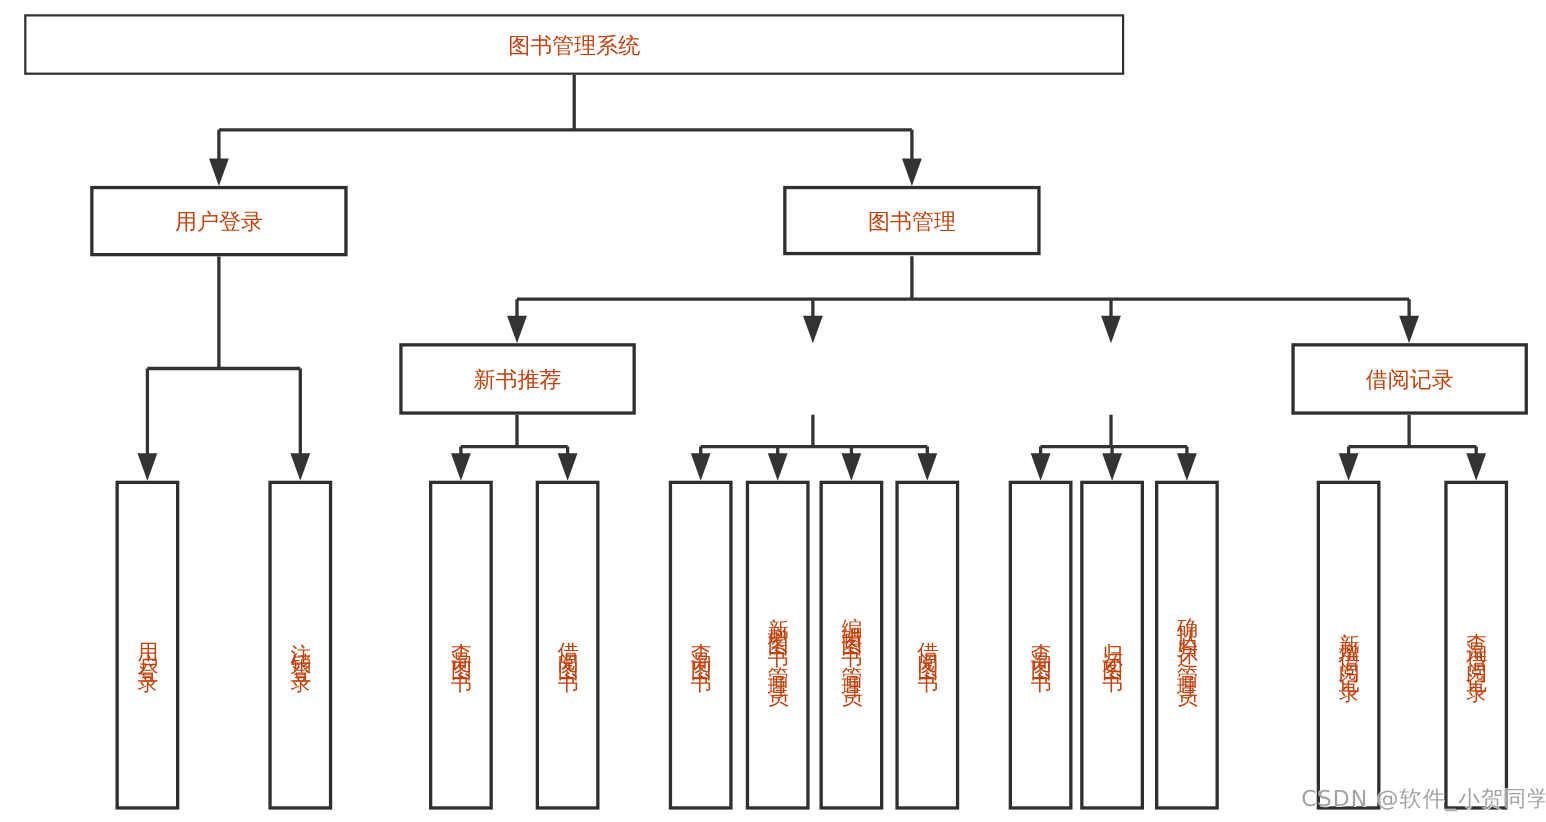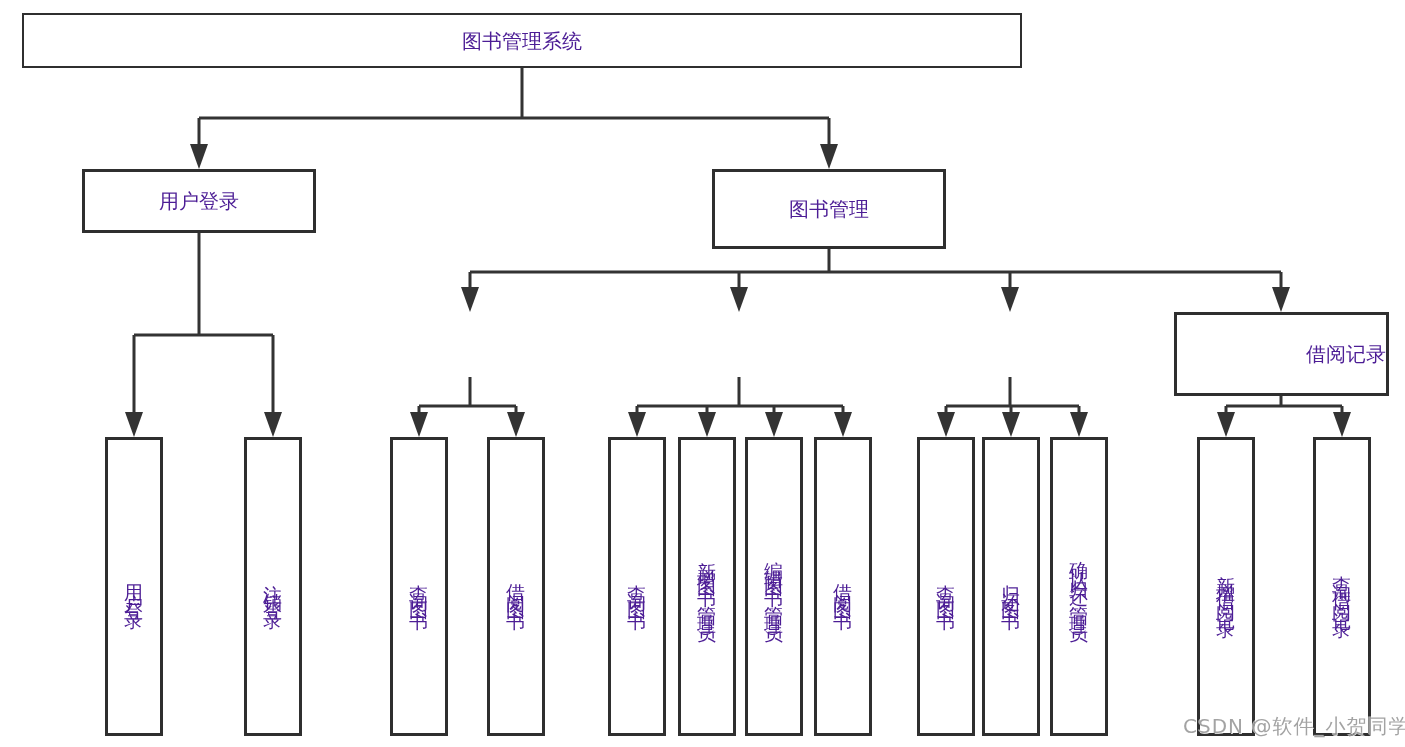--- a/index.html
+++ b/index.html
@@ -13,21 +13,21 @@
   }
   #wires{position:absolute;left:0;top:0;width:1405px;height:747px;}
   .node{
     position:absolute;
     box-sizing:border-box;
     background:#ffffff;
     border:3px solid #2f2f2f;
     display:flex;
     align-items:center;
     justify-content:center;
-    color:#4c1d95;
+    color:#c2410c;
     font-size:20px;
     line-height:1.2;
   }
   .node.root{border-width:2px;}
   .leaf .vtext{
     writing-mode:vertical-rl;
     text-orientation:mixed;
     font-size:19px;
     letter-spacing:9px;
     line-height:1;
@@ -71,25 +71,28 @@
       <polygon points="1333,412 1351,412 1342,437" fill="#333333"></polygon>
     </svg>
 
   <div class="node root" style="left:22px;top:13px;width:1000px;height:55px;">
     <span class="htext">图书管理系统</span>
   </div>
 
   <div class="node" style="left:82px;top:169px;width:234px;height:64px;">
     <span class="htext">用户登录</span>
   </div>
-  <div class="node" style="left:712px;top:169px;width:234px;height:80px;">
+  <div class="node" style="left:712px;top:169px;width:234px;height:63px;">
     <span class="htext">图书管理</span>
   </div>
 
-  <div class="node" style="left:1174px;top:312px;width:215px;height:84px;justify-content:flex-end;">
+  <div class="node" style="left:363px;top:312px;width:215px;height:65px;">
+    <span class="htext">新书推荐</span>
+  </div>
+  <div class="node" style="left:1174px;top:312px;width:215px;height:65px;">
     <span class="htext">借阅记录</span>
   </div>
 
   <div class="node leaf" style="left:105px;top:437px;width:58px;height:299px;">
     <span class="vtext">用户登录</span>
   </div>
   <div class="node leaf" style="left:244px;top:437px;width:58px;height:299px;">
     <span class="vtext">注销登录</span>
   </div>
 

